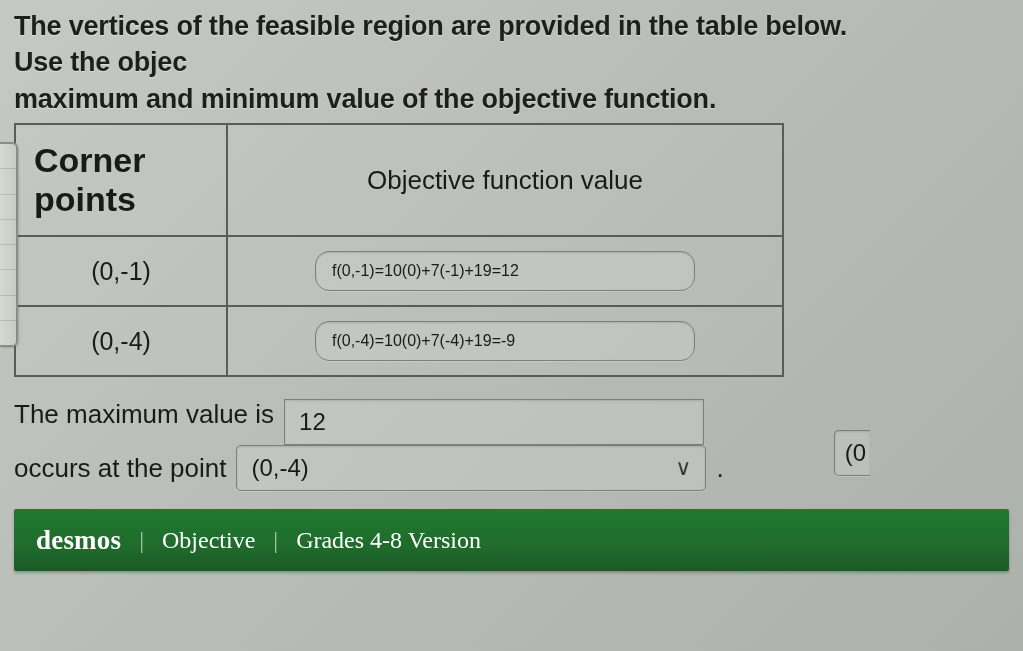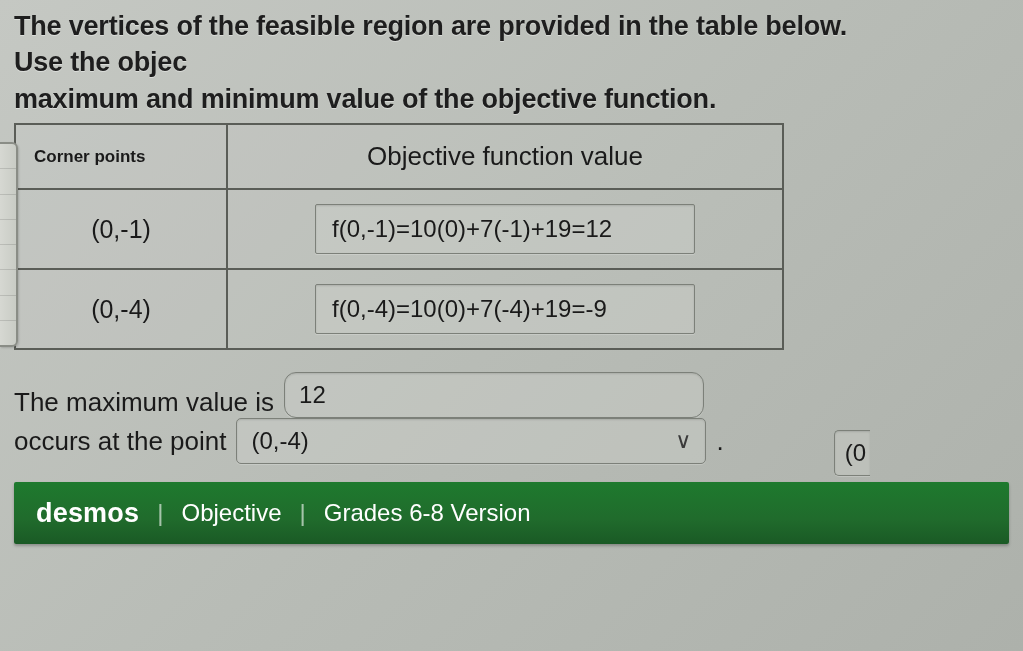--- a/index.html
+++ b/index.html
@@ -31,63 +31,63 @@
   table.feasible {
     border-collapse: collapse;
     margin-top: 2px;
   }
   table.feasible td, table.feasible th {
     border: 2px solid #5a5d57;
     background: rgba(255,255,255,0.03);
   }
   table.feasible th {
     font-weight: 700;
-    font-size: 17px;
+    font-size: 34px;
     text-align: left;
     padding: 16px 18px;
   }
   table.feasible th.ofv {
     text-align: center;
     font-weight: 400;
     font-size: 26px;
   }
   table.feasible td {
     font-size: 25px;
     padding: 14px 18px;
     vertical-align: middle;
   }
   .col-cp { width: 212px; text-align: center; }
   .col-ofv { width: 556px; text-align: center; margin-top: 20px; }
   .input-pill {
     display: inline-block;
     min-width: 380px;
     padding: 10px 16px;
     border: 1.5px solid #7c8079;
-    border-radius: 2px;
+    border-radius: 14px;
     background: rgba(210,212,206,0.35);
-    font-size: 24px;
+    font-size: 16px;
     text-align: left;
     box-shadow: 0 1px 2px rgba(0,0,0,0.12) inset, 0 1px 0 rgba(255,255,255,0.2);
   }
   .input-pill.placeholder { color: #555; }
   .sentence {
     font-size: 26px;
     margin-top: 22px;
     display: flex;
-    align-items: flex-end;
+    align-items: flex-start;
     gap: 10px;
     flex-wrap: nowrap;
   }
   .sentence .label { white-space: nowrap; }
   .slot {
     display: inline-flex;
     align-items: center;
     justify-content: flex-start;
     border: 1.5px solid #7c8079;
-    border-radius: 12px;
+    border-radius: 0;
     padding: 8px 14px;
     min-height: 44px;
     background: rgba(210,212,206,0.35);
     font-size: 24px;
     box-shadow: 0 1px 2px rgba(0,0,0,0.12) inset, 0 1px 0 rgba(255,255,255,0.2);
   }
   .slot.wide { min-width: 420px; }
   .sentence2 {
     font-size: 26px;
     display: flex;
@@ -117,20 +117,21 @@
     width: 995px;
     height: 62px;
     background: linear-gradient(180deg, #1e7a2e 0%, #206b2c 60%, #1a5a25 100%);
     color: #fff;
     display: flex;
     align-items: center;
     padding: 0 22px;
     font-size: 24px;
     border-radius: 2px;
     box-shadow: 0 2px 3px rgba(0,0,0,0.25);
+    font-family: Liberation Serif, serif;
   }
   .desmos-bar .brand {
     font-weight: 700;
     font-size: 27px;
     letter-spacing: 0.2px;
   }
   .desmos-bar .sep {
     margin: 0 18px;
     color: rgba(255,255,255,0.6);
   }
@@ -221,16 +222,16 @@
       <span class="chev">∨</span>
     </span>
     <span>.</span>
   </div>
 
   <div class="desmos-bar">
     <span class="brand">desmos</span>
     <span class="sep">|</span>
     <span>Objective</span>
     <span class="sep">|</span>
-    <span>Grades 6-8 Version</span>
+    <span>Grades 4-8 Version</span>
   </div>
 
 </div>
 
 </body></html>

